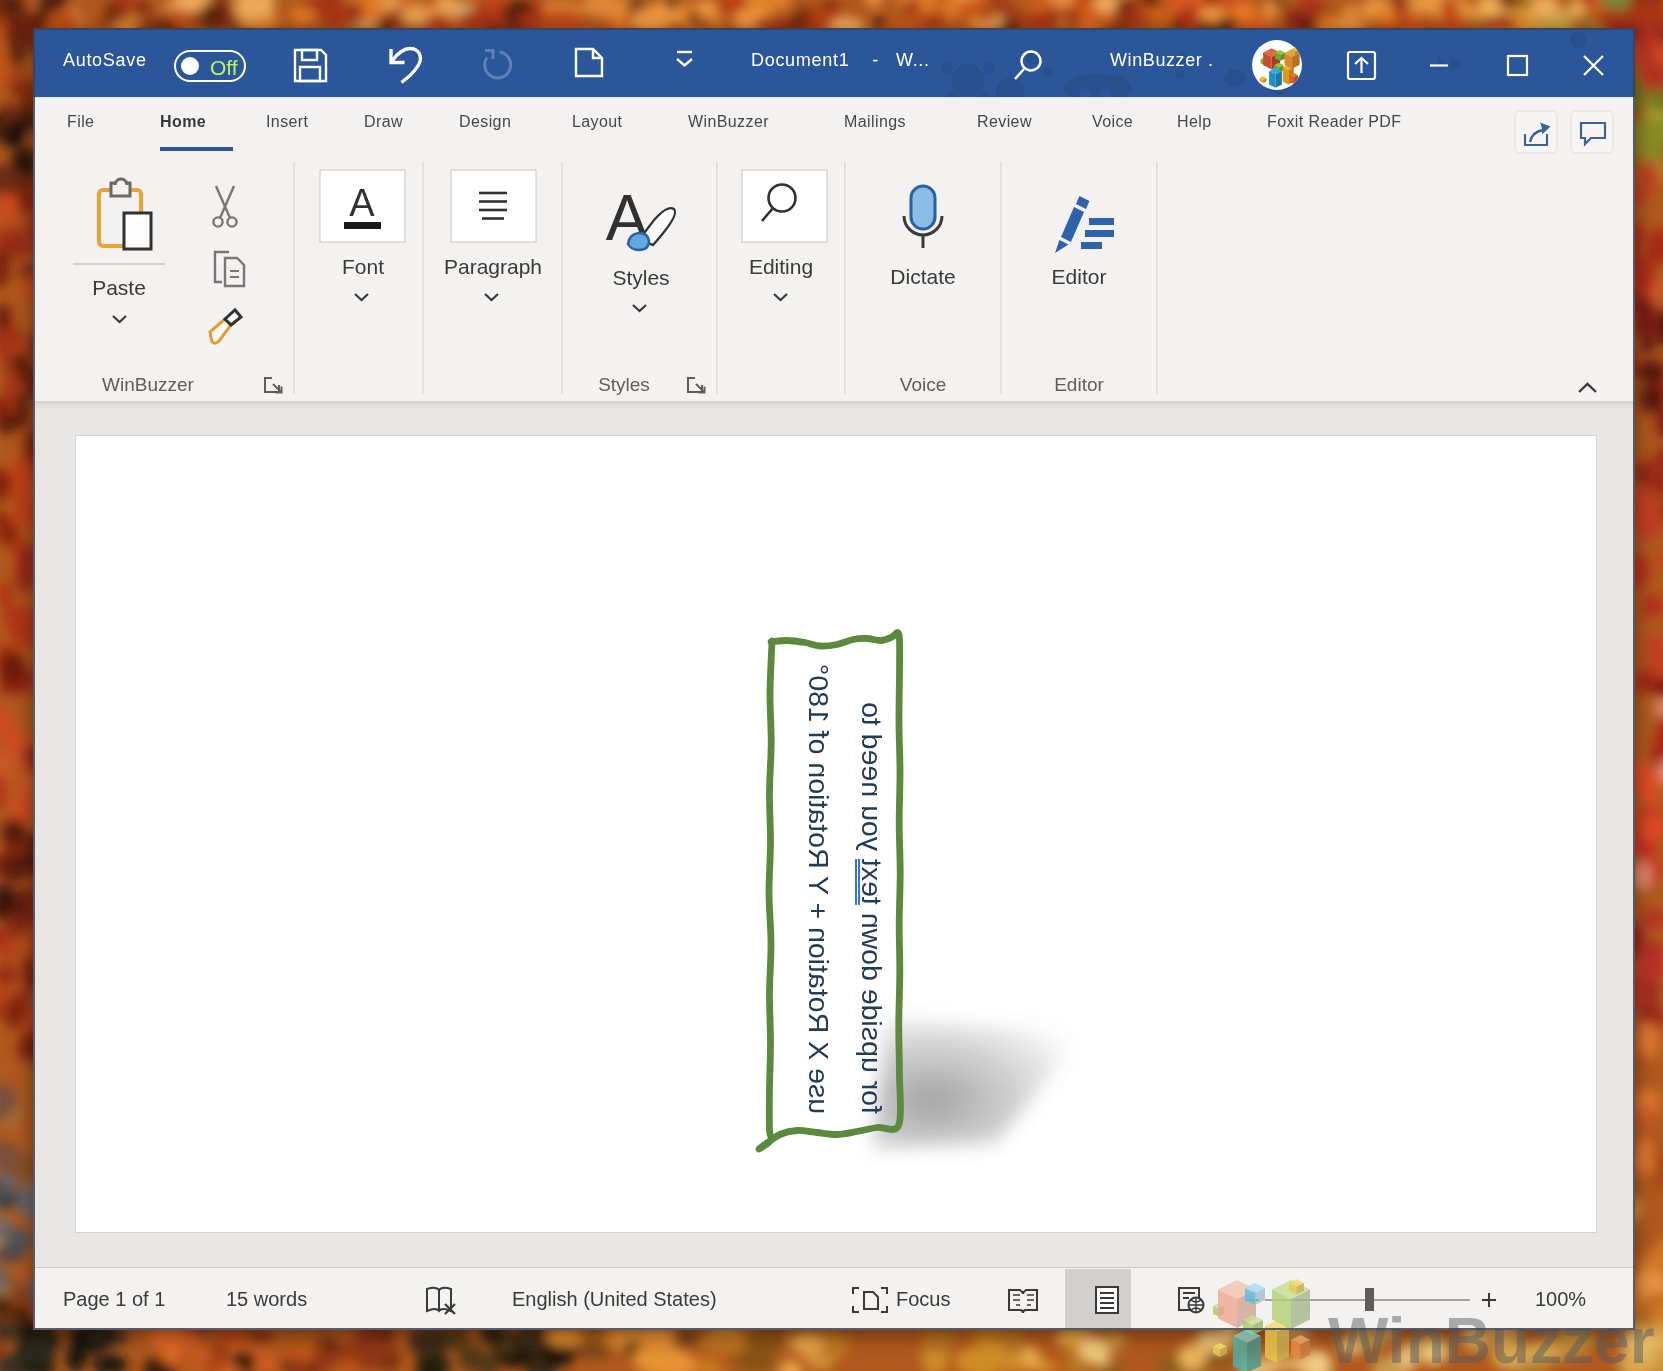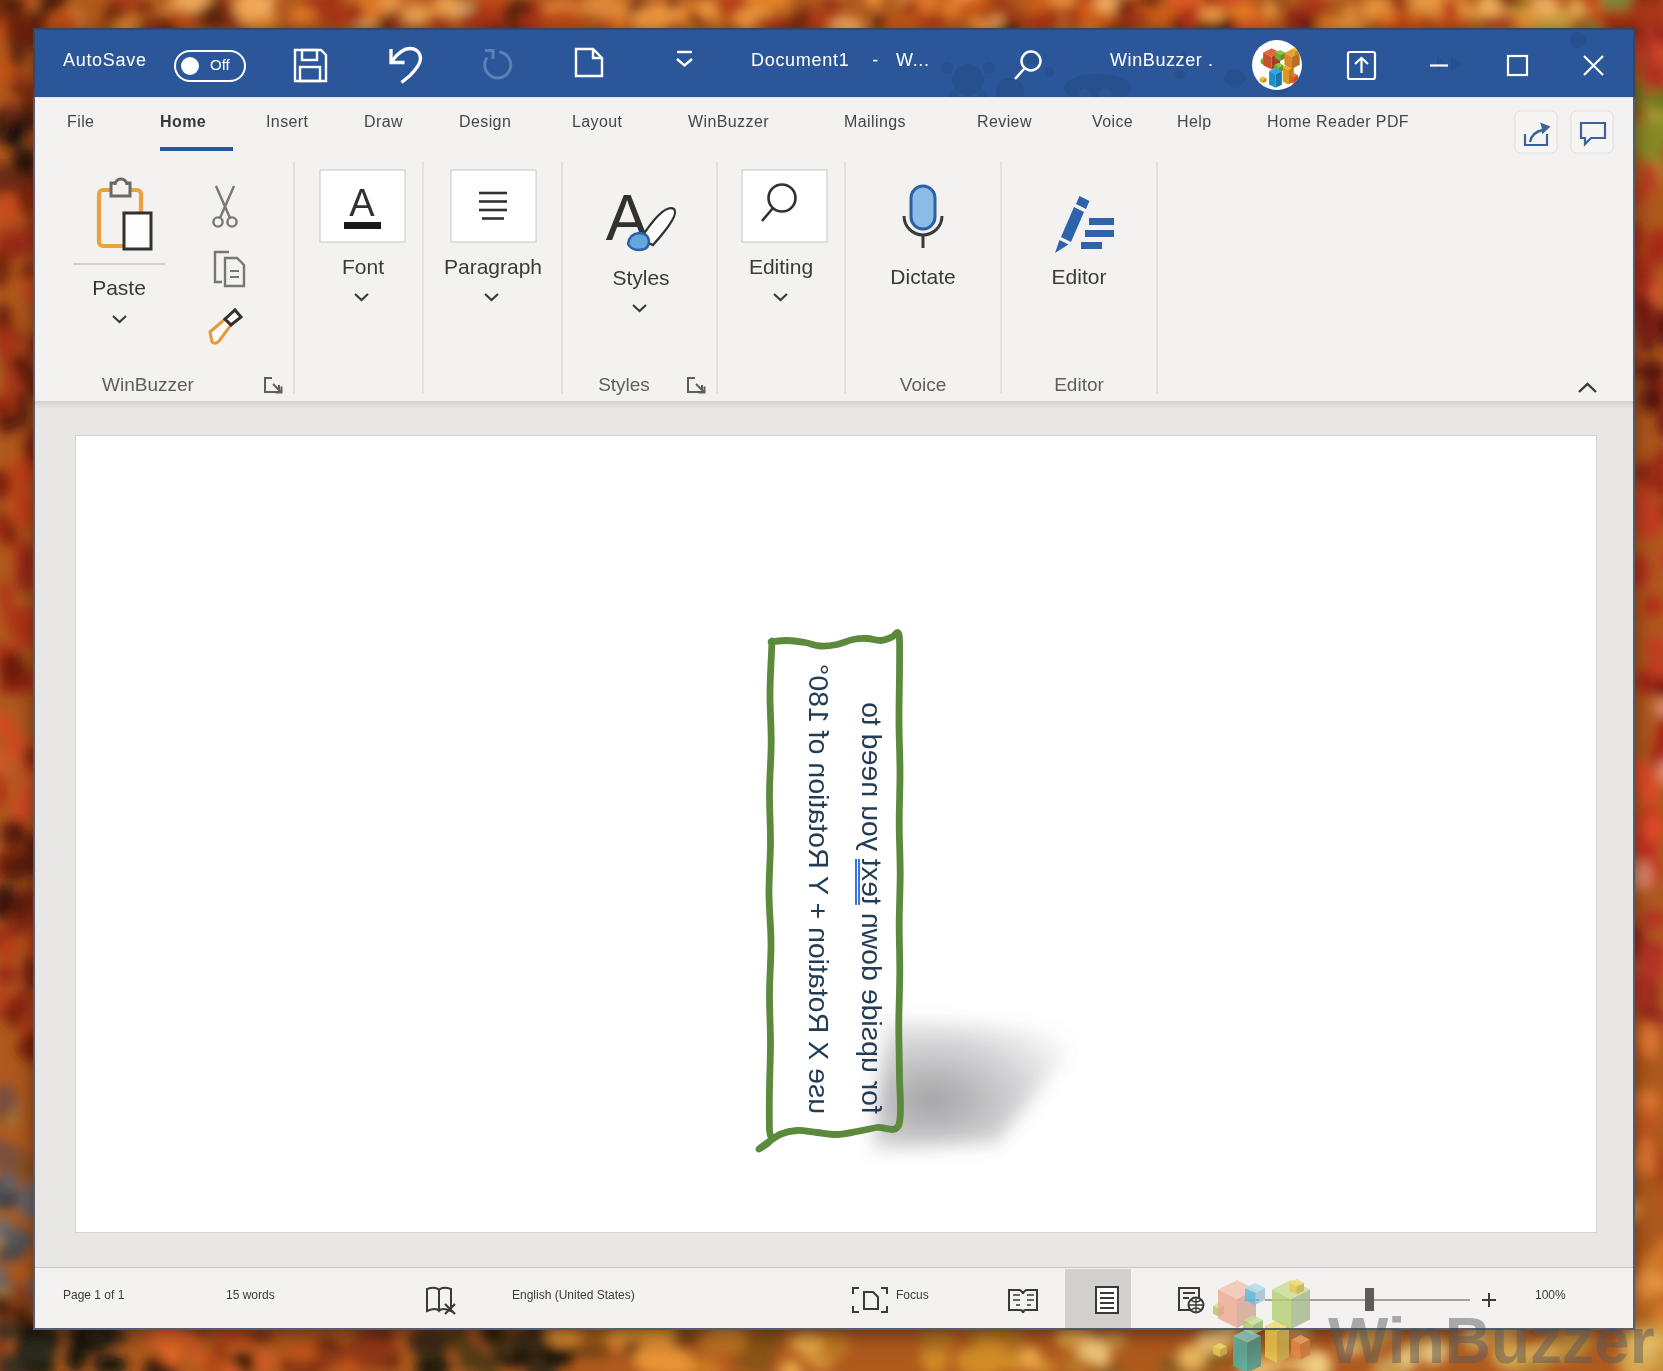--- a/index.html
+++ b/index.html
@@ -3,35 +3,35 @@
 <meta charset="utf-8">
 <style>
 html,body{margin:0;padding:0;}
 body{width:1663px;height:1371px;overflow:hidden;position:relative;font-family:"Liberation Sans",sans-serif;-webkit-font-smoothing:antialiased;}
 #bg{position:absolute;left:0;top:0;}
 #win{position:absolute;left:33px;top:28px;width:1602px;height:1302px;background:#f3f2f1;box-shadow:0 5px 20px rgba(40,12,4,.55);outline:2px solid #3a4557;outline-offset:-2px;}
 #titlebar{position:absolute;left:0;top:0;width:1602px;height:69px;background:#2b579a;overflow:hidden;}
 .tbtxt{position:absolute;color:#fff;font-size:18px;letter-spacing:.7px;white-space:nowrap;}
 #toggle{position:absolute;left:141px;top:22px;width:72px;height:32px;border:2px solid #fff;border-radius:18px;box-sizing:border-box;}
 #toggle .knob{position:absolute;left:5px;top:5px;width:18px;height:18px;border-radius:50%;background:#fff;}
-#toggle .lbl{position:absolute;left:34px;top:4px;font-size:15px;color:#ffffff;}
+#toggle .lbl{position:absolute;left:34px;top:4px;font-size:21px;color:#bef264;}
 #avatar{position:absolute;left:1219px;top:12px;width:50px;height:50px;border-radius:50%;background:#fff;overflow:hidden;}
 #menubar{position:absolute;left:0;top:69px;width:1602px;height:59px;background:#f3f2f1;border-top:1px solid #dbe5f5;box-sizing:border-box;}
 .tab{position:absolute;top:15px;font-size:16px;letter-spacing:.4px;color:#46454a;}
 #ribbon{position:absolute;left:0;top:128px;width:1602px;height:245px;background:#f3f2f1;}
 .rlabel{position:absolute;font-size:21px;color:#3b3a39;white-space:nowrap;transform:translateX(-50%);}
 .glabel{position:absolute;font-size:19px;color:#605e5c;white-space:nowrap;transform:translateX(-50%);}
 #docarea{position:absolute;left:0;top:373px;width:1602px;height:866px;background:#e9e7e5;overflow:hidden;}
 #docarea .topshade{position:absolute;left:0;top:0;width:100%;height:8px;background:linear-gradient(#d4d2d0,#e9e7e5);}
 #page{position:absolute;left:42px;top:34px;width:1522px;height:798px;background:#fff;border:1px solid #d6d4d2;box-sizing:border-box;}
 #tbox{position:absolute;left:732px;top:232px;width:140px;height:505px;}
 #tcontent{position:absolute;left:0;top:0;width:505px;height:140px;transform-origin:0 0;transform:matrix(0,-1,-1,0,140,505);font-size:28.5px;color:#223c55;-webkit-font-smoothing:antialiased;line-height:52.5px;padding:7px 0 0 24px;box-sizing:border-box;white-space:nowrap;}
 #gram{text-decoration:underline;text-decoration-style:double;text-decoration-color:#3b74d8;text-decoration-thickness:2px;text-underline-offset:2px;}
 #winedge{position:absolute;left:0;top:0;width:1602px;height:1302px;box-shadow:inset 0 0 0 2px rgba(56,66,88,.85);z-index:60;pointer-events:none;}
-#status{position:absolute;left:0;top:1239px;width:1602px;height:63px;background:#f3f2f1;border-top:1px solid #c8c6c4;box-sizing:border-box;font-size:12px;color:#3b3a39;}
+#status{position:absolute;left:0;top:1239px;width:1602px;height:63px;background:#f3f2f1;border-top:1px solid #c8c6c4;box-sizing:border-box;font-size:20px;color:#3b3a39;}
 #status .itm{position:absolute;top:20px;white-space:nowrap;}
 #selview{position:absolute;left:1032px;top:1px;width:66px;height:61px;background:#d2d0ce;}
 #wm-logo{position:absolute;left:1205px;top:1266px;}
 #wm-text{position:absolute;left:1328px;top:1304px;font-size:64px;font-weight:bold;color:rgba(86,88,92,.48);letter-spacing:0px;white-space:nowrap;}
 </style>
 </head>
 <body>
 <svg id="bg" width="1663" height="1371" viewBox="0 0 1663 1371">
     <defs>
       <filter id="bblur" x="-40%" y="-40%" width="180%" height="180%">
@@ -800,21 +800,21 @@
     <div id="home-ul" style="position:absolute;left:127px;top:49px;width:73px;height:4px;background:#2b579a;"></div>
     <div class="tab" style="left:233px;">Insert</div>
     <div class="tab" style="left:331px;">Draw</div>
     <div class="tab" style="left:426px;">Design</div>
     <div class="tab" style="left:539px;">Layout</div>
     <div class="tab" style="left:655px;">WinBuzzer</div>
     <div class="tab" style="left:811px;">Mailings</div>
     <div class="tab" style="left:944px;">Review</div>
     <div class="tab" style="left:1059px;">Voice</div>
     <div class="tab" style="left:1144px;">Help</div>
-    <div class="tab" style="left:1234px;">Home Reader PDF</div>
+    <div class="tab" style="left:1234px;">Foxit Reader PDF</div>
   </div>
 
   <div id="ribbon">
     <svg width="1602" height="245" viewBox="0 0 1602 245" style="position:absolute;left:0;top:0;">
 <g stroke="#d2d0ce" stroke-width="1">
  <line x1="261" y1="6" x2="261" y2="238"></line>
  <line x1="390" y1="6" x2="390" y2="238"></line>
  <line x1="529" y1="6" x2="529" y2="238"></line>
  <line x1="684" y1="6" x2="684" y2="238"></line>
  <line x1="812" y1="6" x2="812" y2="238"></line>

